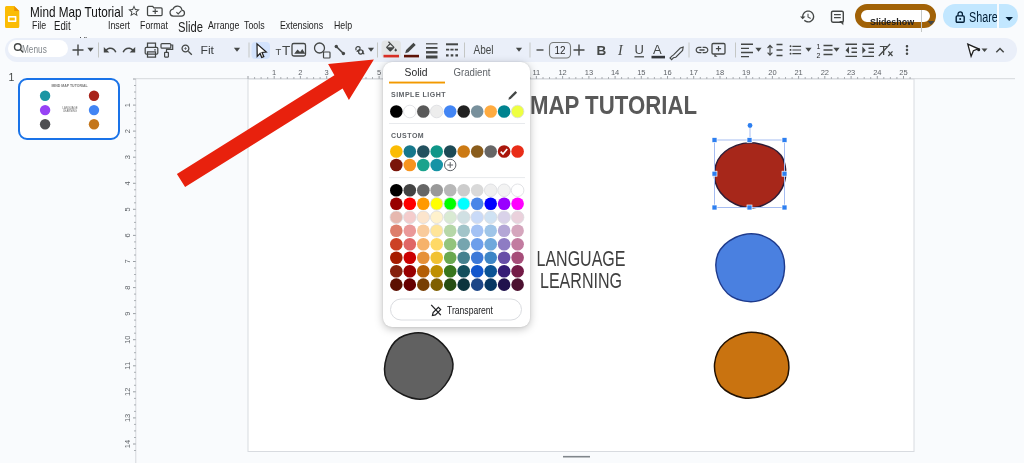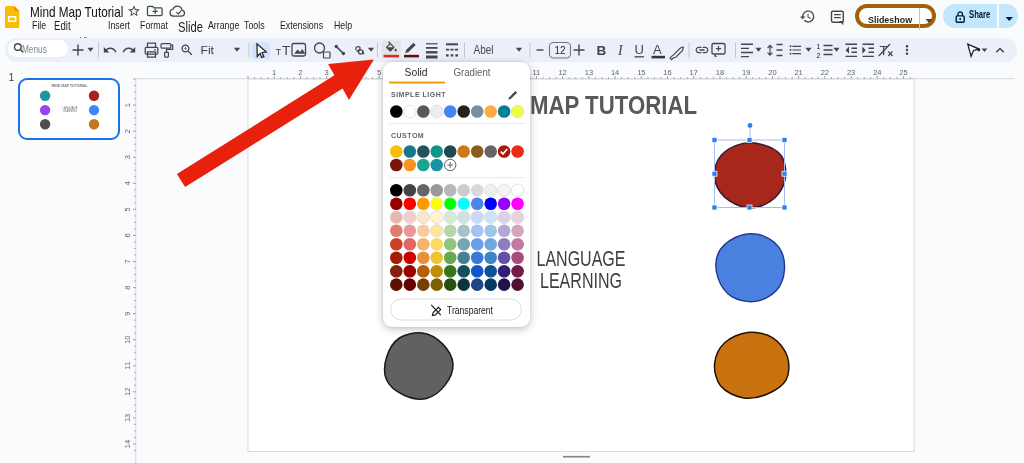--- a/index.html
+++ b/index.html
@@ -34,34 +34,34 @@
 <div class="abs" style="left:279.9px;top:19.3px;font-size:11px;color:#1f1f1f"><span class="sx" style="transform:scaleX(0.8)">Extensions</span></div>
 <div class="abs" style="left:334px;top:19.3px;font-size:11px;color:#1f1f1f"><span class="sx" style="transform:scaleX(0.8)">Help</span></div>
 <svg class="abs" style="left:799px;top:7px" width="56" height="19" viewBox="0 0 56 19" fill="none" stroke="#444746">
     <g transform="translate(0.34,1.34) scale(0.68)">
       <path d="M13 3c-4.97 0-9 4.03-9 9H1l3.89 3.89.07.14L9 12H6c0-3.87 3.13-7 7-7s7 3.13 7 7-3.13 7-7 7c-1.93 0-3.68-.79-4.94-2.06l-1.42 1.42C8.27 19.99 10.51 21 13 21c4.97 0 9-4.03 9-9s-4.03-9-9-9zm-1 5v5l4.28 2.54.72-1.21-3.5-2.08V8H12z" fill="#444746" stroke="none"></path>
     </g>
     <rect x="32.5" y="4.2" width="11.8" height="11" rx="1.4" stroke-width="1.4"></rect>
     <path d="M35 7.6 h6.8 M35 10.6 h6.8" stroke-width="1.3"></path>
     <path d="M44.3 14 v4.2 l-4.2 -4.2 Z" fill="#444746" stroke="none"></path>
   </svg>
-<div class="abs" style="left:854.5px;top:4.2px;width:81px;height:24.3px;border:4px solid #a16207;border-radius:12.5px;background:#fff;">
+<div class="abs" style="left:854.5px;top:4.2px;width:81px;height:24.3px;border:6px solid #a16207;border-radius:12.5px;background:#fff;">
 <div class="abs" style="left:9.5px;top:5.8px;font-size:9.8px;font-weight:bold;color:#1f1f1f"><span class="sx" style="transform:scaleX(0.91)">Slideshow</span></div>
 <div class="abs" style="left:60px;top:0;width:1px;height:22.3px;background:#c4c7c5"></div>
 <svg class="abs" style="left:65.5px;top:9.5px" width="10" height="6">
       <polygon points="1.5,1 8.5,1 5,5" fill="#444746"></polygon>
     </svg>
 </div>
 <div class="abs" style="left:942.6px;top:4.2px;width:75.4px;height:24.3px;border-radius:12.5px;background:#c2e7ff;">
 <svg class="abs" style="left:12.5px;top:6.5px" width="11" height="12" viewBox="0 0 11 12" fill="none" stroke="#001d35" stroke-width="1.25">
 <rect x="1.2" y="4.9" width="8" height="6.3" rx="1" stroke-width="1.4"></rect>
 <path d="M3 4.9 V3.1 a2.2 2.2 0 0 1 4.4 0 V4.9"></path>
 <circle cx="5.2" cy="8" r="1" fill="#001d35" stroke="none"></circle>
 </svg>
-<div class="abs" style="left:26px;top:5px;font-size:10px;font-weight:bold;color:#001d35"><span class="sx" style="transform:scaleX(0.77)">Share</span></div>
+<div class="abs" style="left:26px;top:5px;font-size:14px;font-weight:normal;color:#001d35"><span class="sx" style="transform:scaleX(0.77)">Share</span></div>
 <div class="abs" style="left:54.8px;top:0;width:1.4px;height:24.3px;background:#f9fbfd"></div>
 <svg class="abs" style="left:60.5px;top:11.5px" width="12" height="6">
       <polygon points="2.5,1 10,1 6.2,5" fill="#001d35"></polygon>
     </svg>
 </div>
 <div class="abs" style="left:5px;top:38px;width:1012px;height:24px;background:#eaeff9;border-radius:12px"></div>
 <div class="abs" style="left:8px;top:39.5px;width:60px;height:17px;background:#fff;border-radius:8.5px"></div>
 <div class="abs" style="left:22px;top:43px;font-size:11px;color:#80868b"><span class="sx" style="transform:scaleX(0.75)">Menus</span></div>
 <svg class="abs" style="left:0;top:38px" width="1024" height="24" viewBox="0 38 1024 24" fill="none" stroke="#444746" stroke-width="1.4">
     <circle cx="17.8" cy="47" r="3.3"></circle>

